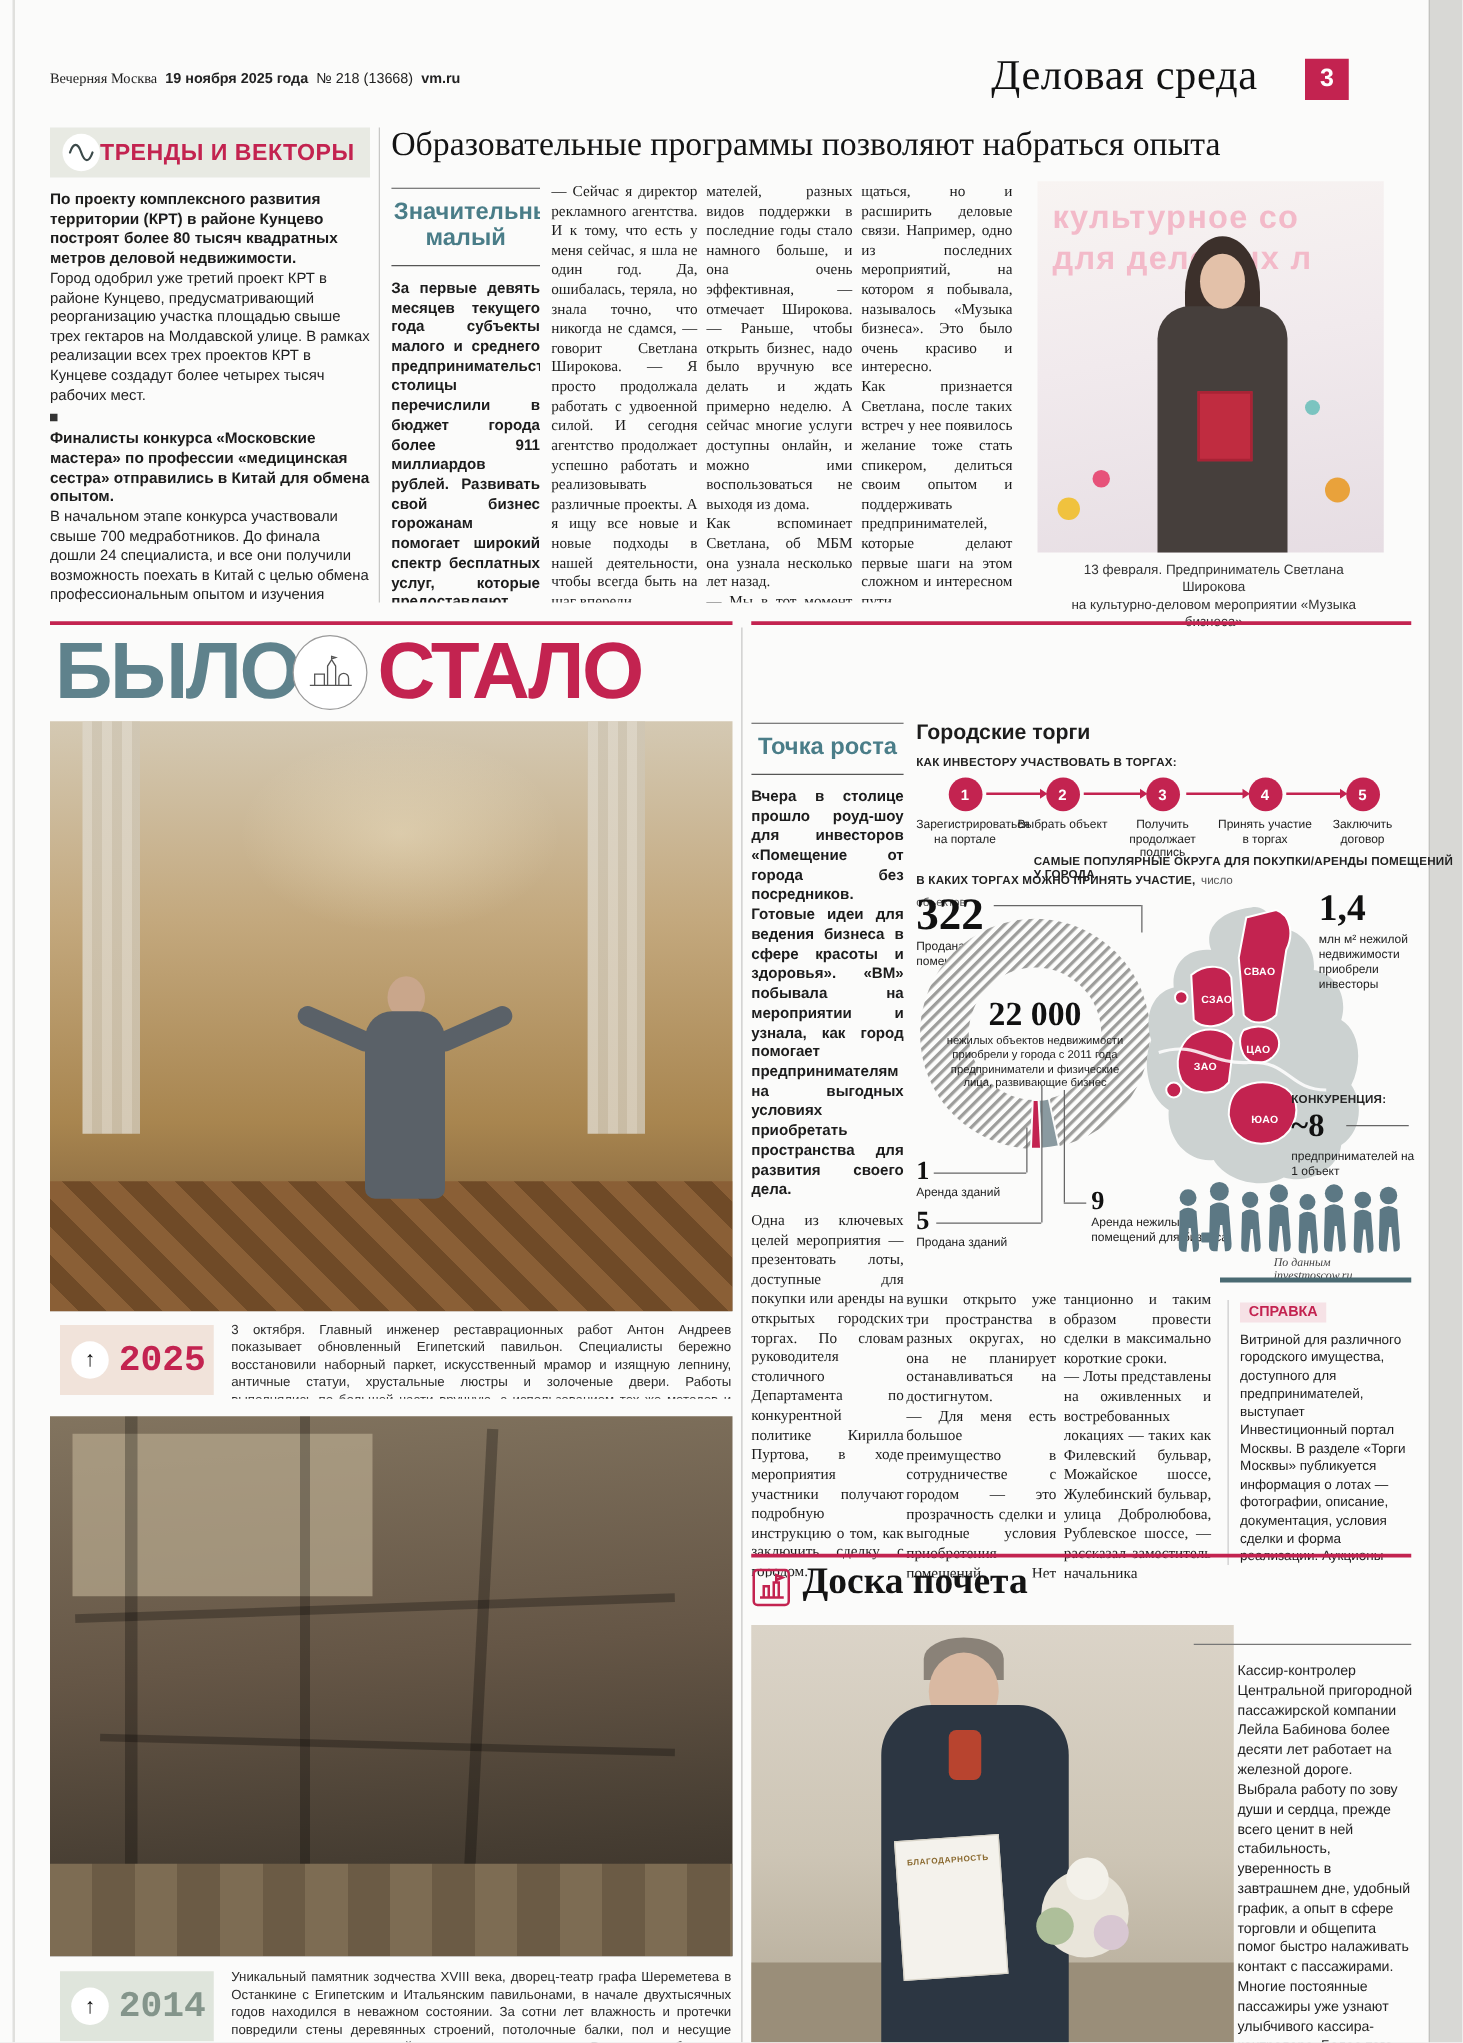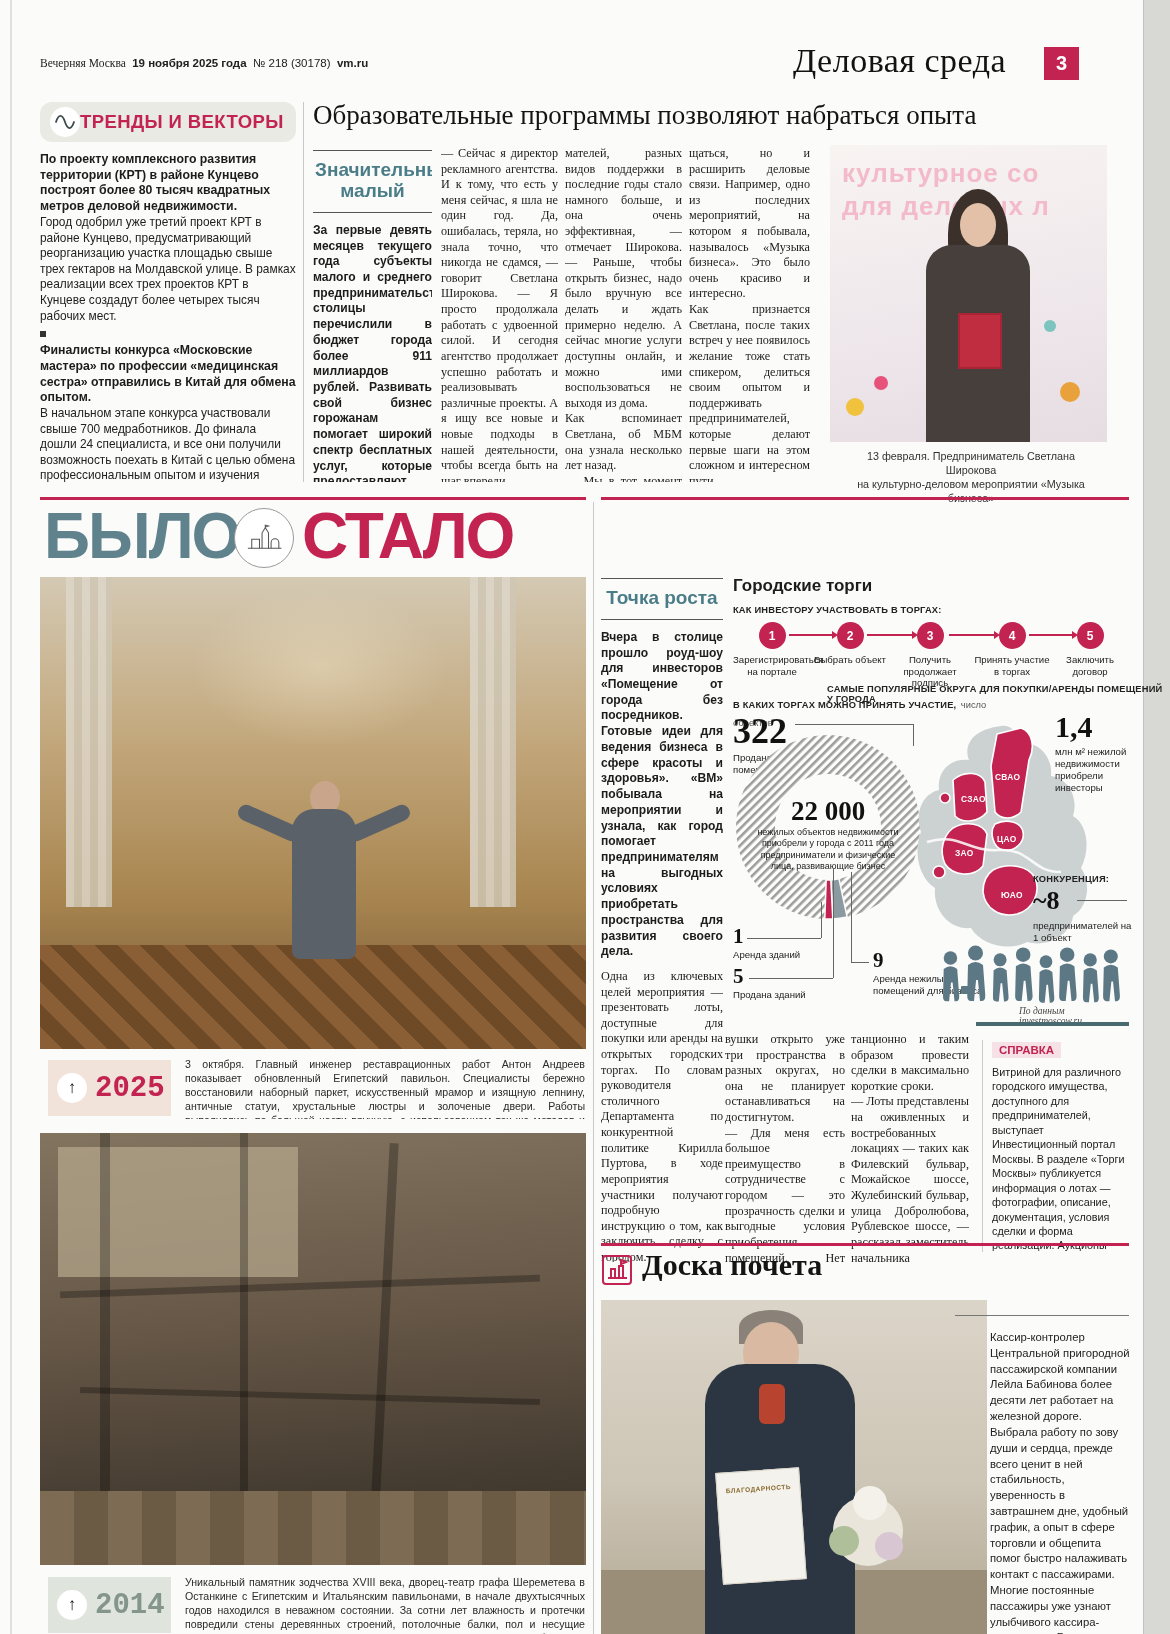--- a/index.html
+++ b/index.html
@@ -14,21 +14,21 @@
 
   
   .masthead{left:40px;top:57px;font-size:11.5px;color:#222;}
   .masthead .ed{font-family:"Liberation Serif",serif;}
   .masthead b{font-weight:bold;}
   .section-title{left:793px;top:42px;font-size:34px;color:#121212;letter-spacing:.5px;}
   .page-badge{left:1044px;top:47px;width:35px;height:33px;background:#c32350;color:#fff;
               display:flex;align-items:center;justify-content:center;font-size:20px;font-weight:bold;}
 
   
-  .trends-banner{left:40px;top:102px;width:256px;height:40px;background:#e8eae3;display:flex;align-items:center;gap:0;padding-left:10px;box-sizing:border-box;border-radius:12px;}
+  .trends-banner{left:40px;top:102px;width:256px;height:40px;background:#e8eae3;display:flex;align-items:center;gap:0;padding-left:10px;box-sizing:border-box;}
   .trends-icon{width:30px;height:30px;border-radius:50%;background:#fff;display:flex;align-items:center;justify-content:center;}
   .trends-title{color:#c32350;font-size:18.5px;font-weight:800;letter-spacing:.4px;}
   .briefs{left:40px;top:152px;width:256px;height:330px;overflow:hidden;font-size:11.9px;line-height:1.31;}
   .brief-head{font-weight:bold;font-size:12.3px;line-height:1.28;}
   .brief-body{color:#222;}
   .sq{width:6px;height:6px;background:#333;margin:7px 0 6px 0;}
   .vrule{background:#c8c8c6;width:1px;}
 
   
   .edu-title{left:313px;top:100px;width:816px;font-size:27px;color:#141414;white-space:nowrap;}
@@ -121,21 +121,21 @@
 </head>
 <body>
 
 <div id="page">
   <div class="edge-left"></div>
   <div class="edge-right"></div>
 
   <div class="abs masthead">
     <span class="ed">Вечерняя Москва</span>&nbsp;
     <b>19 ноября 2025 года</b>&nbsp;
-    <span>№ 218 (30178)</span>&nbsp;
+    <span>№ 218 (13668)</span>&nbsp;
     <b>vm.ru</b>
   </div>
   <div class="abs section-title serif">Деловая среда</div>
   <div class="abs page-badge">3</div>
 
   <div class="abs trends-banner">
     <span class="trends-icon">
       <svg width="22" height="18" viewBox="0 0 24 20">
           <path d="M2 10 C5 1 9 1 12 10 C15 19 19 19 22 10" stroke="#3c4a4a" stroke-width="2" fill="none" stroke-linecap="round"></path>
         </svg>

